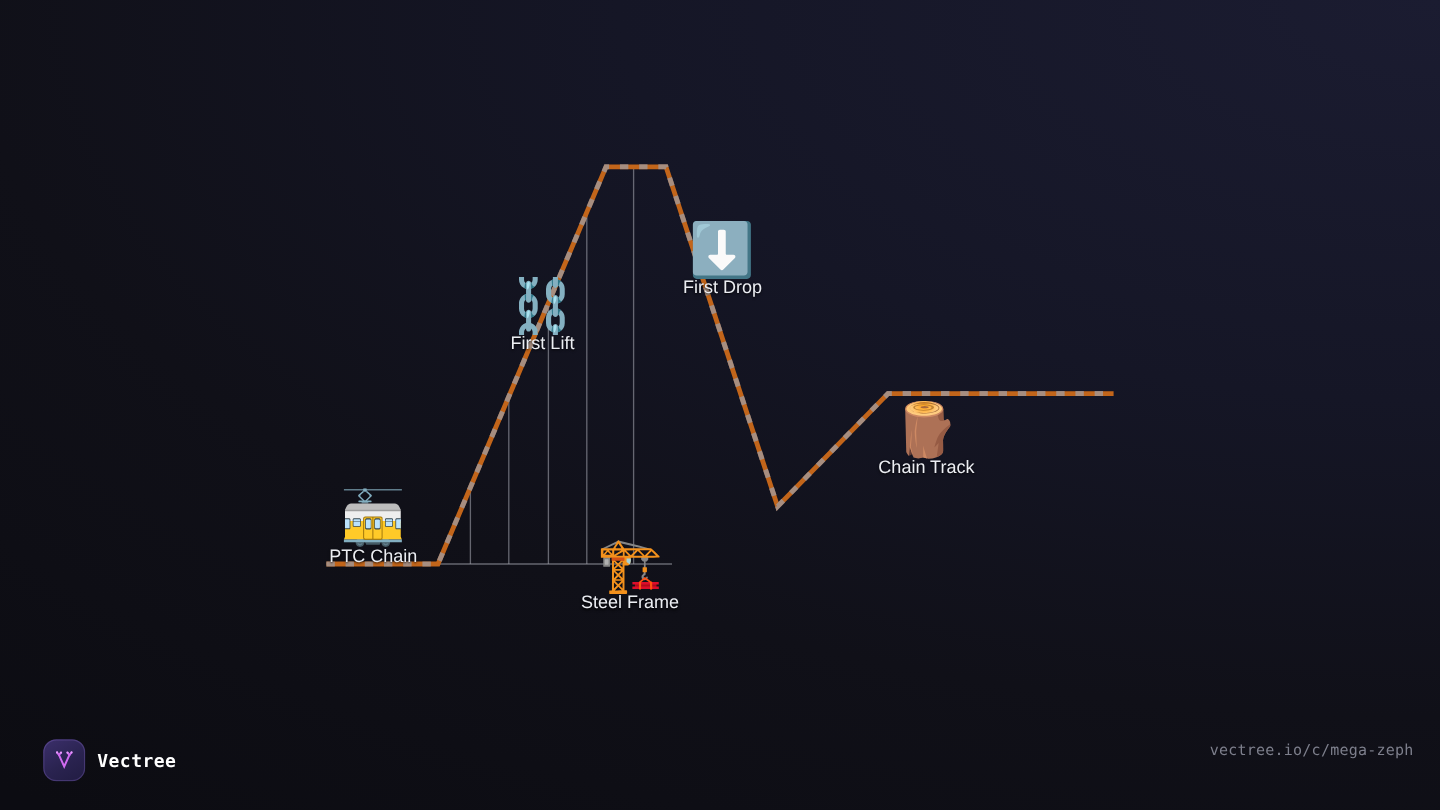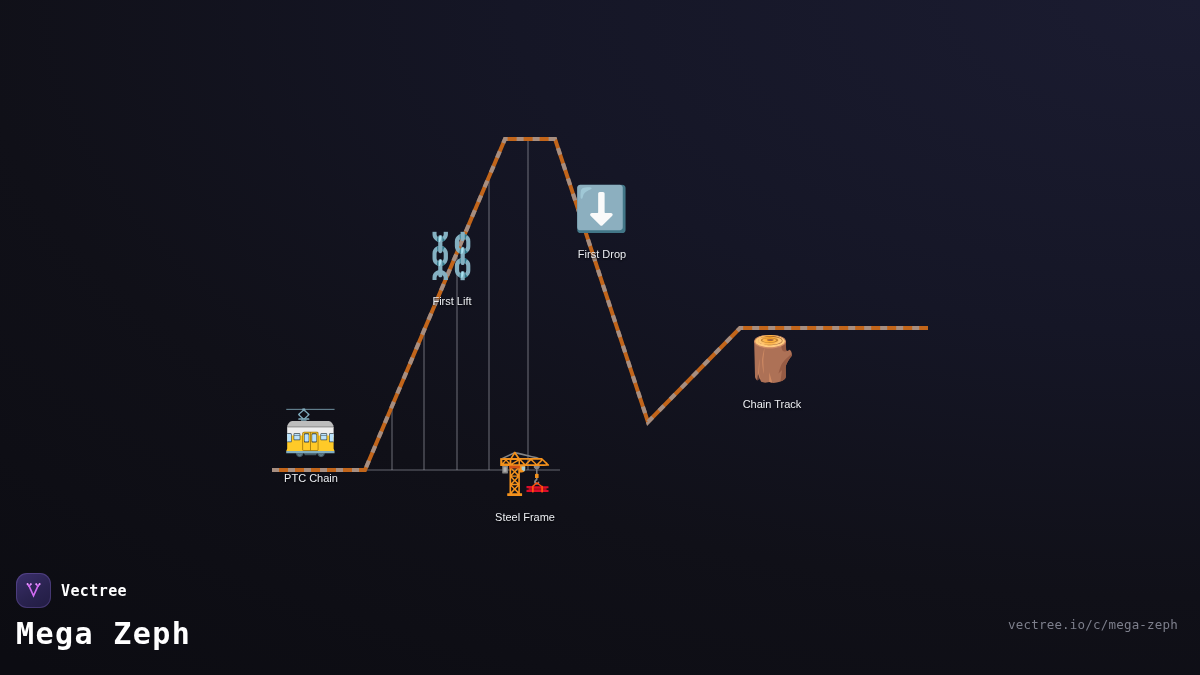--- a/index.html
+++ b/index.html
@@ -56,35 +56,35 @@
   }
   .node .glyph{
     display:block;
     font-size:44px;
     line-height:46px;
     font-family:"DejaVu Sans", sans-serif;
     text-align:center;
   }
   .node .caption{
     display:block;
-    margin-top:16px;
-    font-size:11px;
+    margin-top:1px;
+    font-size:15px;
     line-height:13px;
     color:#eceef3;
     font-family:"Liberation Sans", sans-serif;
     text-shadow:0 1px 2px rgba(0,0,0,.85);
   }
 
   
   #brand{
     position:absolute;
-    left:16px;
+    left:36px;
     bottom:24px;
     display:flex;
-    flex-direction:column;
+    flex-direction:row;
     gap:9px;
   }
   #brand-row{
     display:flex;
     align-items:center;
     gap:10px;
   }
   #logo-badge{
     width:35px; height:35px;
     border-radius:11px;
@@ -173,18 +173,17 @@
           <g fill="#e79bff">
             <circle cx="5.2" cy="4.6" r="1.05"></circle>
             <circle cx="9.0" cy="4.7" r="1.05"></circle>
             <circle cx="15.1" cy="4.7" r="1.05"></circle>
             <circle cx="19.0" cy="4.6" r="1.05"></circle>
           </g>
         </svg>
       </div>
       <span id="brand-name">Vectree</span>
     </div>
-    <div id="page-title">Mega Zeph</div>
   </div>
 
   <div id="site-url">vectree.io/c/mega-zeph</div>
 
 </div>
 
 </body></html>

